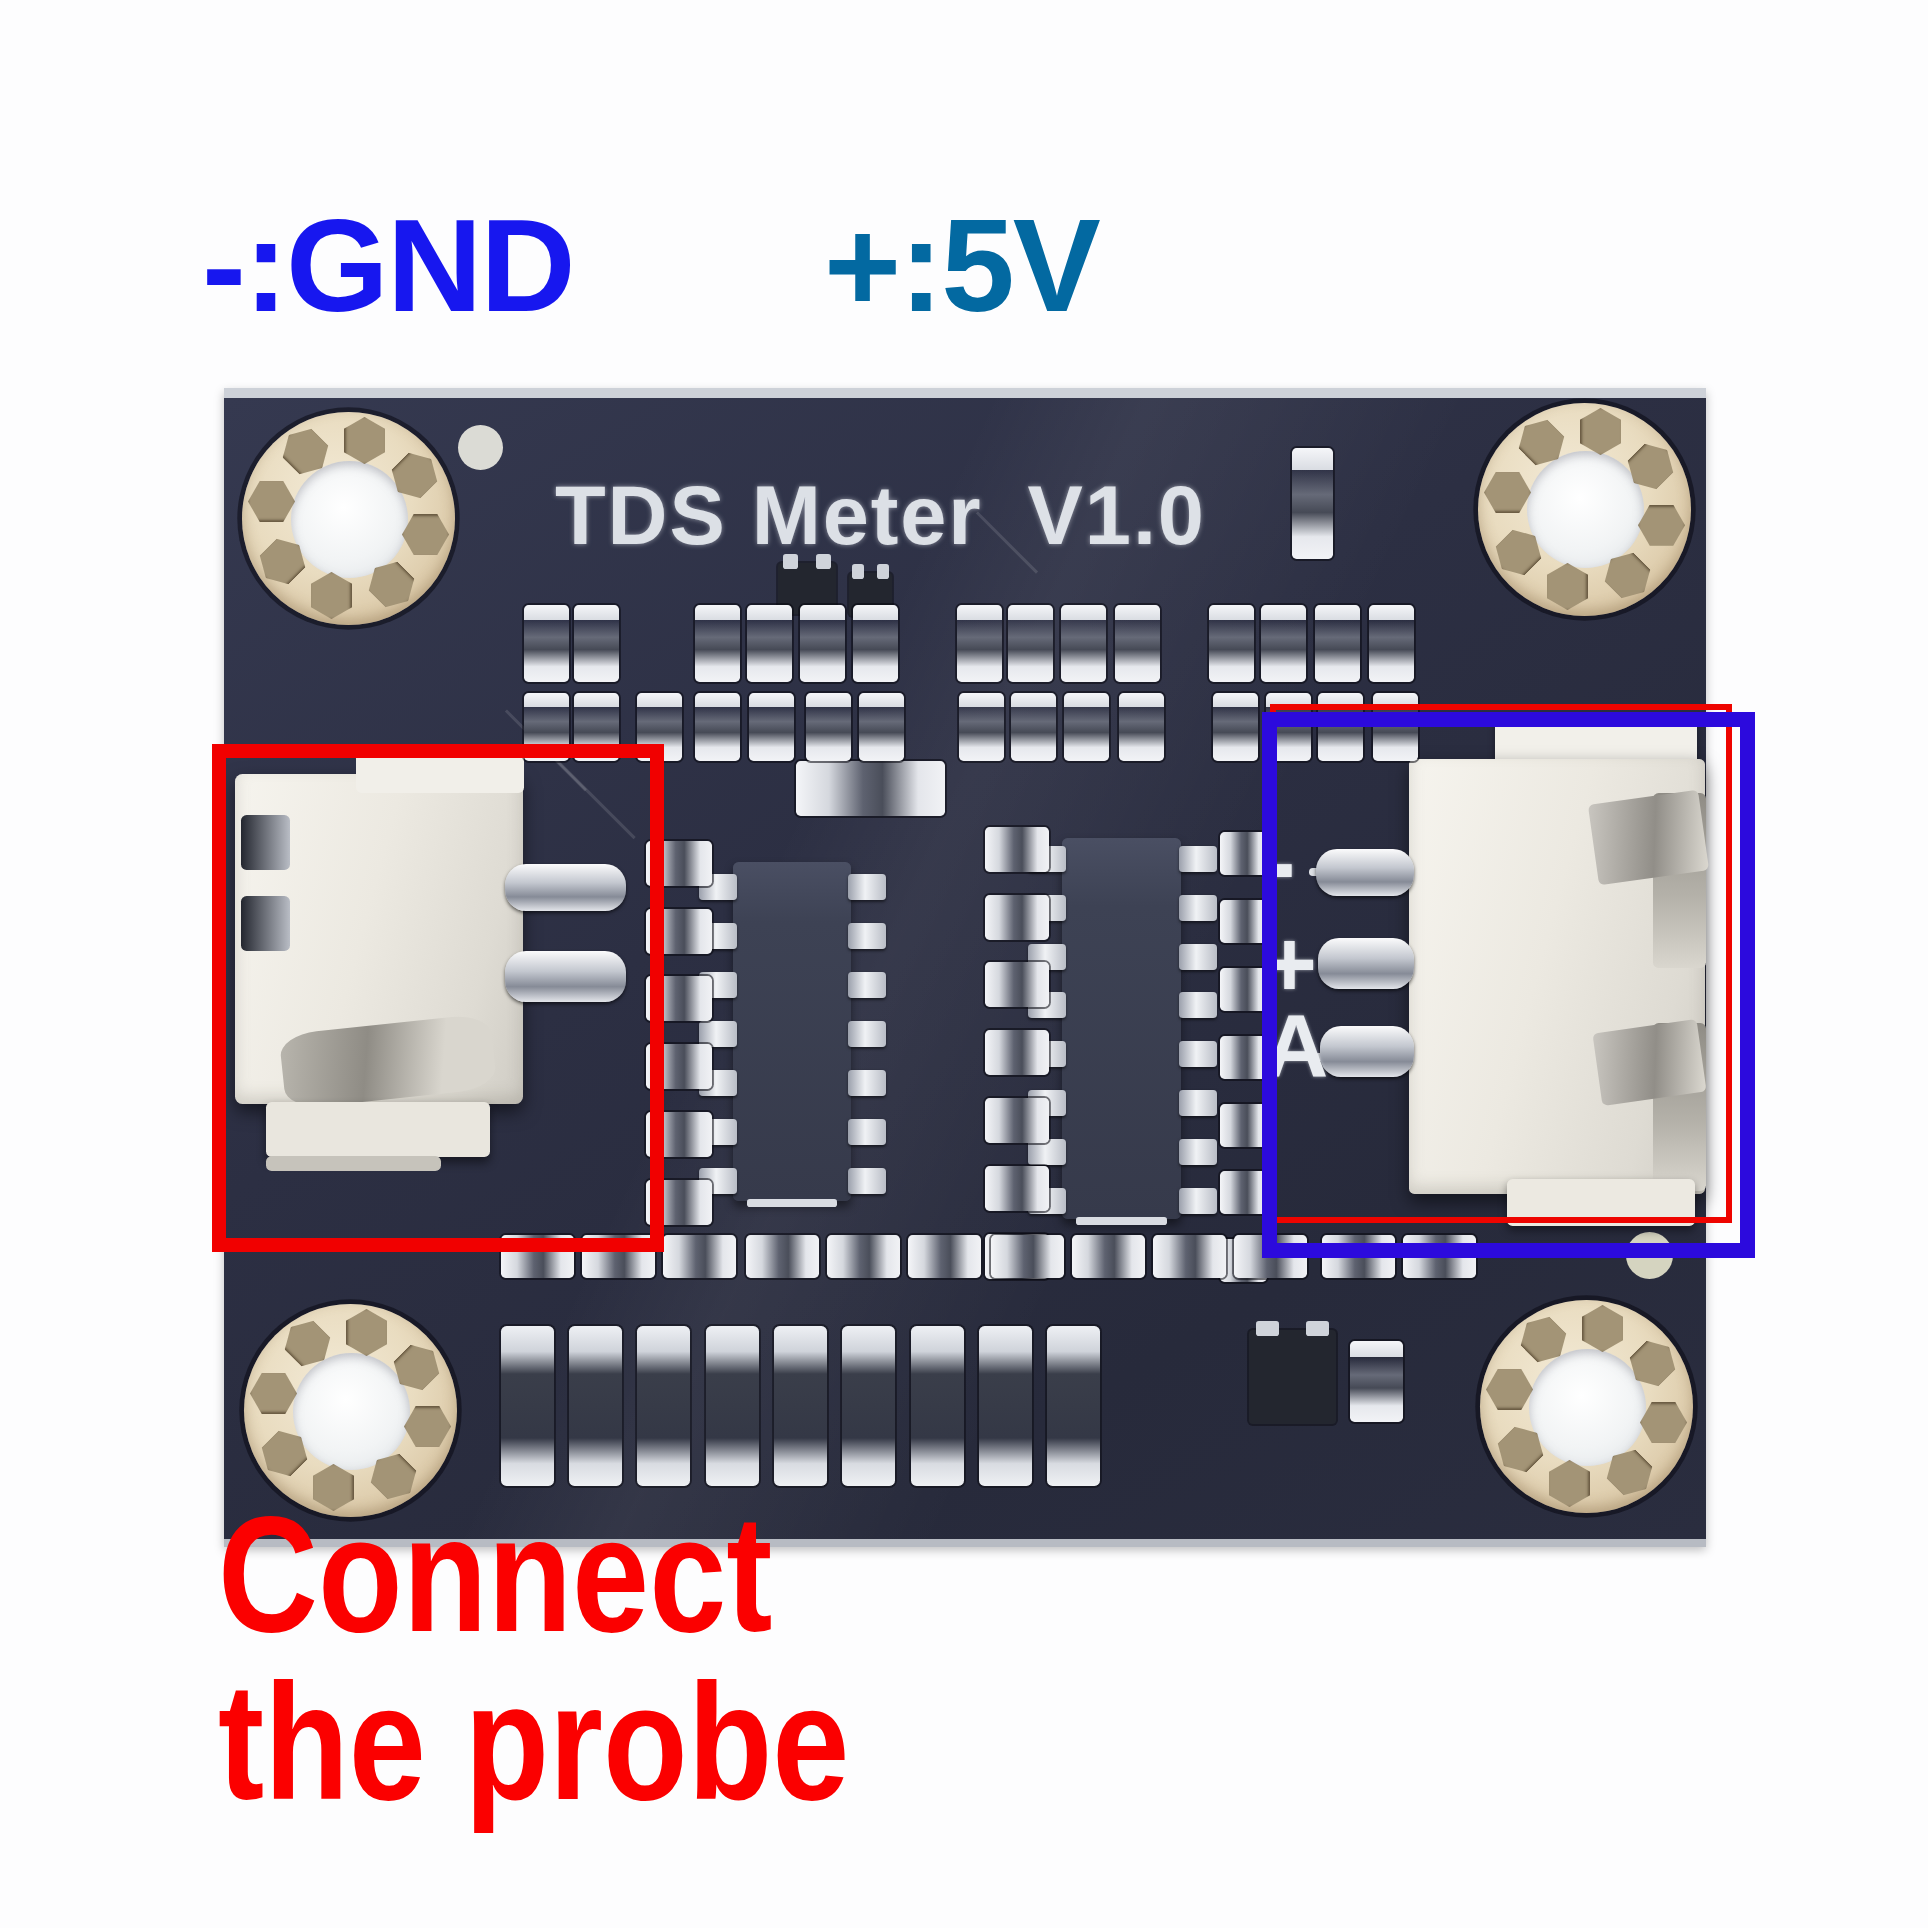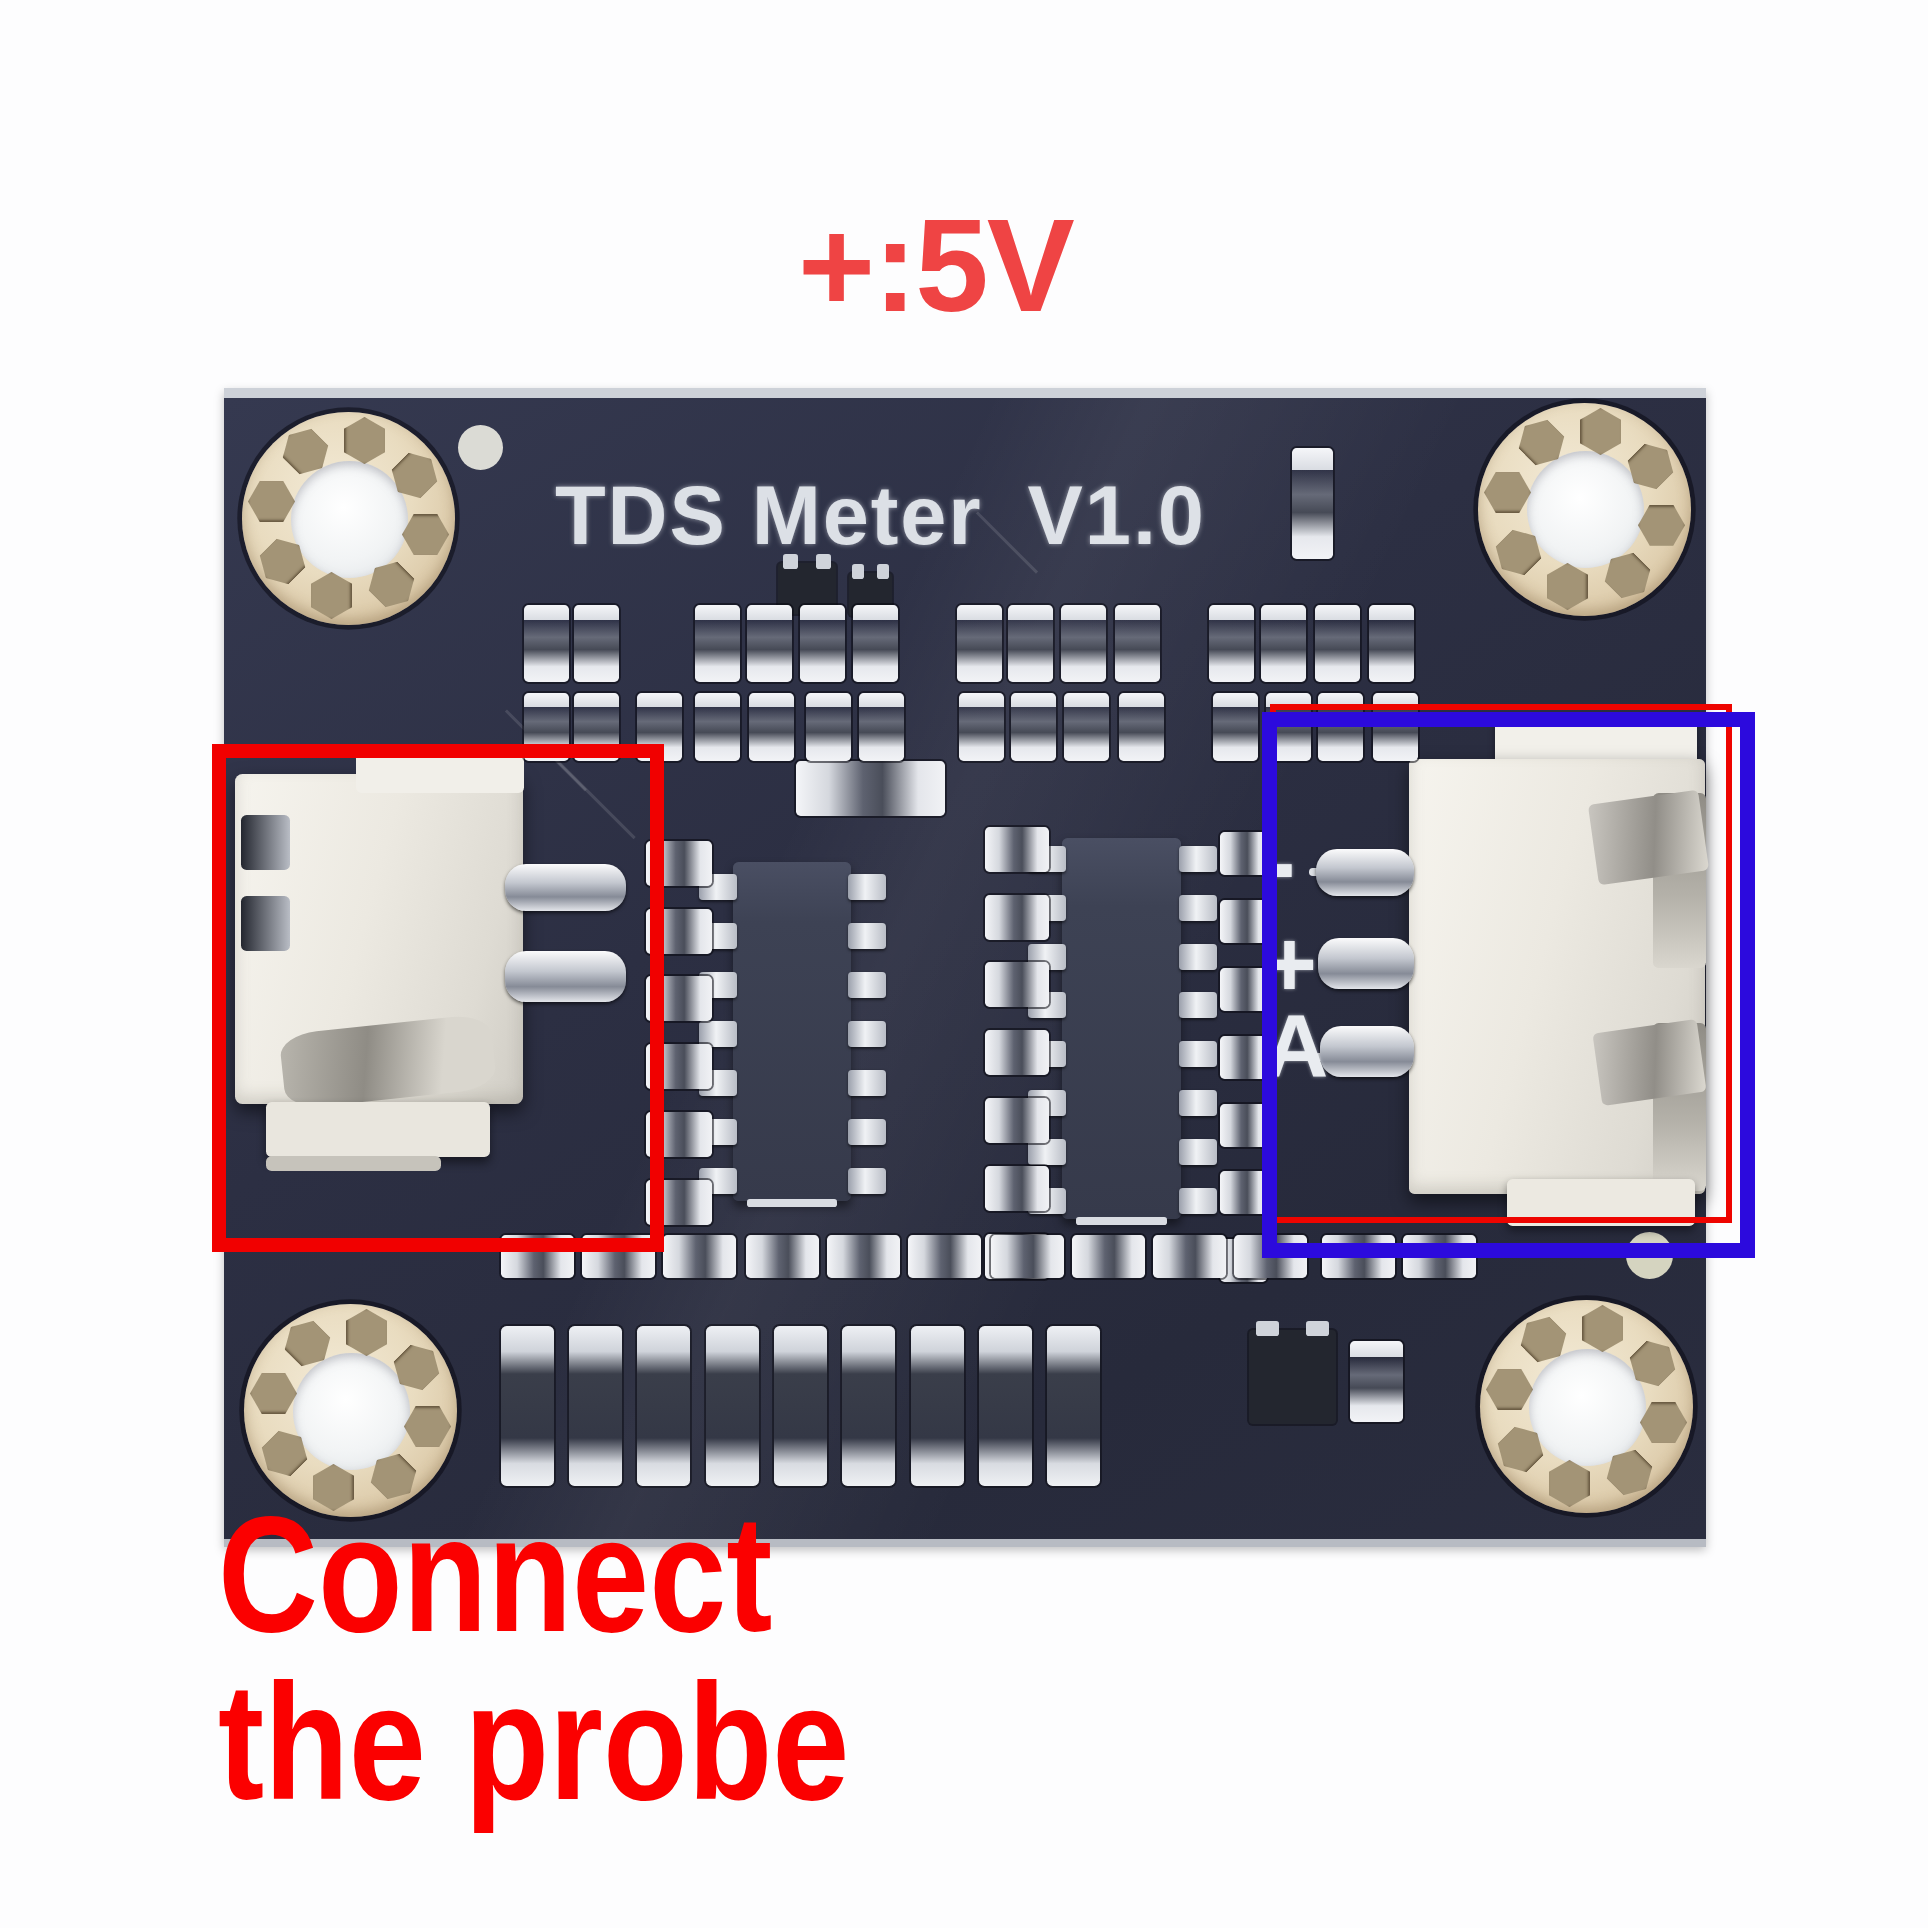--- a/index.html
+++ b/index.html
@@ -275,21 +275,22 @@
       <div class="vcap" style="left: 842px; top: 1326px; width: 53px; height: 160px;"></div>
       <div class="vcap" style="left: 911px; top: 1326px; width: 53px; height: 160px;"></div>
       <div class="vcap" style="left: 979px; top: 1326px; width: 53px; height: 160px;"></div>
       <div class="vcap" style="left: 1047px; top: 1326px; width: 53px; height: 160px;"></div>
     </div>
 
   <div class="hl" id="red-box" style="border-color: rgb(241, 0, 0);"></div>
   <div class="hl" id="blue-box-underlay" style="border-color: rgb(238, 4, 0);"></div>
   <div class="hl" id="blue-box" style="border-color: rgb(44, 10, 221);"></div>
 
-  <div class="legend-item" style="left: 798px; color: #ef4444;">+:5V</div>
+  <div class="legend-item" style="left: 202px; color: rgb(23, 23, 239);">-:GND</div>
+  <div class="legend-item" style="left: 824px; color: #0369a1;">+:5V</div>
 
   <div class="note" style="color: rgb(251, 0, 0);">
     <div>Connect</div>
     <div>the probe</div>
   </div>
 
 </div>
 
 
 </body></html>

